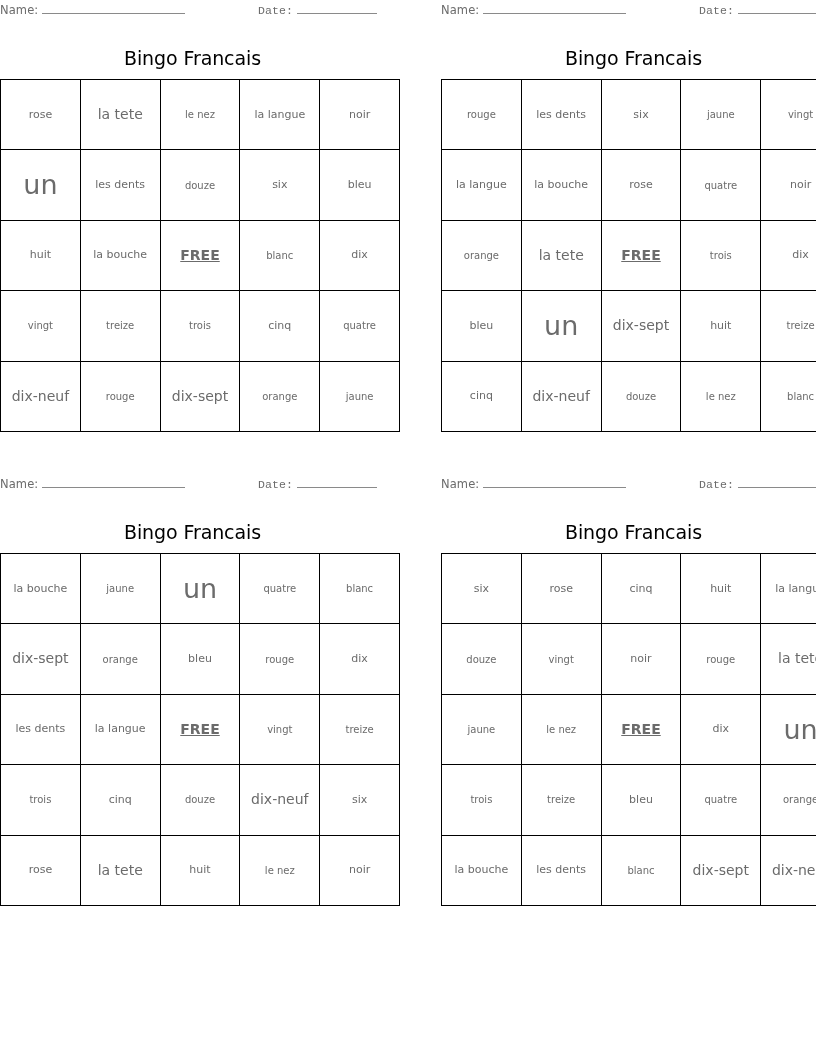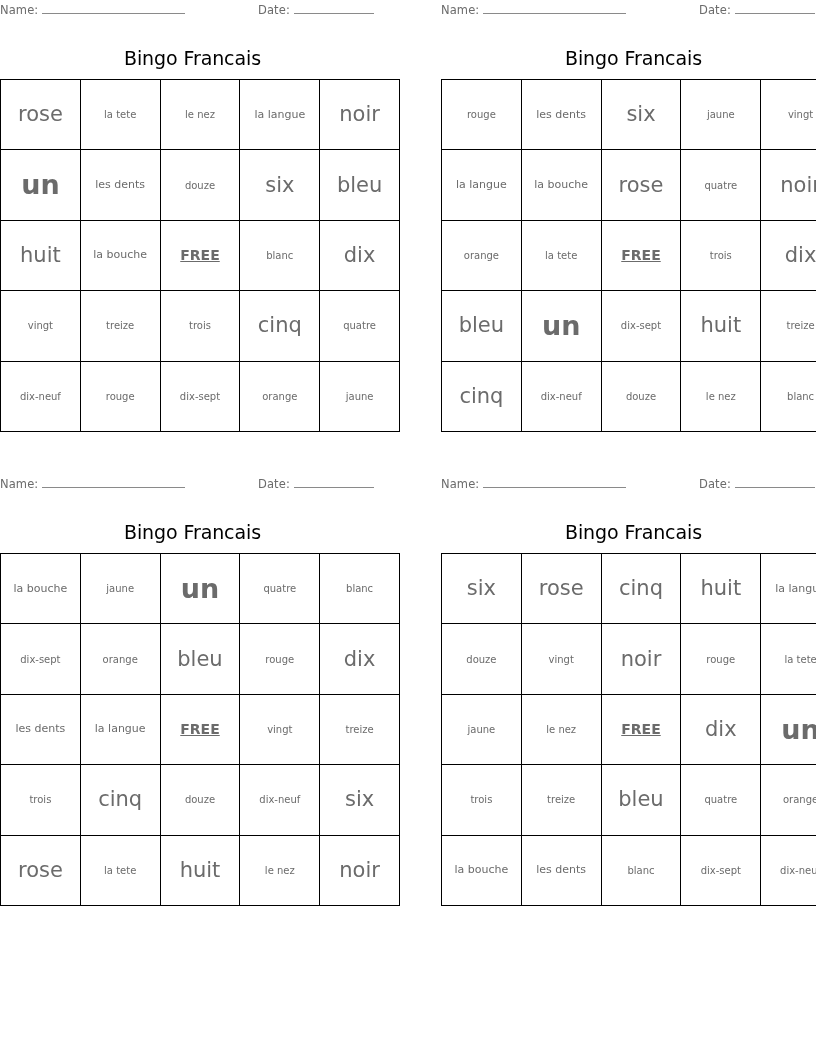--- a/index.html
+++ b/index.html
@@ -42,20 +42,21 @@
   }
   .meta-name {
     position: absolute;
     left: 0px;
     top: 2px;
   }
   .meta-date {
     position: absolute;
     left: 258px;
     top: 2px;
+    font-family: Liberation Mono, monospace;
   }
   .meta-label {
     letter-spacing: 0.1px;
   }
   .meta-rule {
     display: inline-block;
     border-bottom: 1px solid #8a8a8a;
     vertical-align: baseline;
     margin-left: 4px;
     height: 11px;
@@ -90,24 +91,24 @@
     border: 1px solid #000000;
     text-align: center;
     vertical-align: middle;
     color: #6b6b6b;
     padding: 0 2px;
     overflow: hidden;
     line-height: 1.1;
   }
 
   
-  .sz-xl   { font-size: 27px; font-weight: bold; }
-  .sz-lg   { font-size: 21px; }
+  .sz-xl   { font-size: 27px; }
+  .sz-lg   { font-size: 11px; }
   .sz-md   { font-size: 10px; }
-  .sz-xs   { font-size: 10px; }
+  .sz-xs   { font-size: 14px; }
   .sz-xxs  { font-size: 11px; }
 
   .free-cell {
     font-weight: bold;
     text-decoration: underline;
     font-size: 14px;
   }
 </style>
 </head>
 <body>

